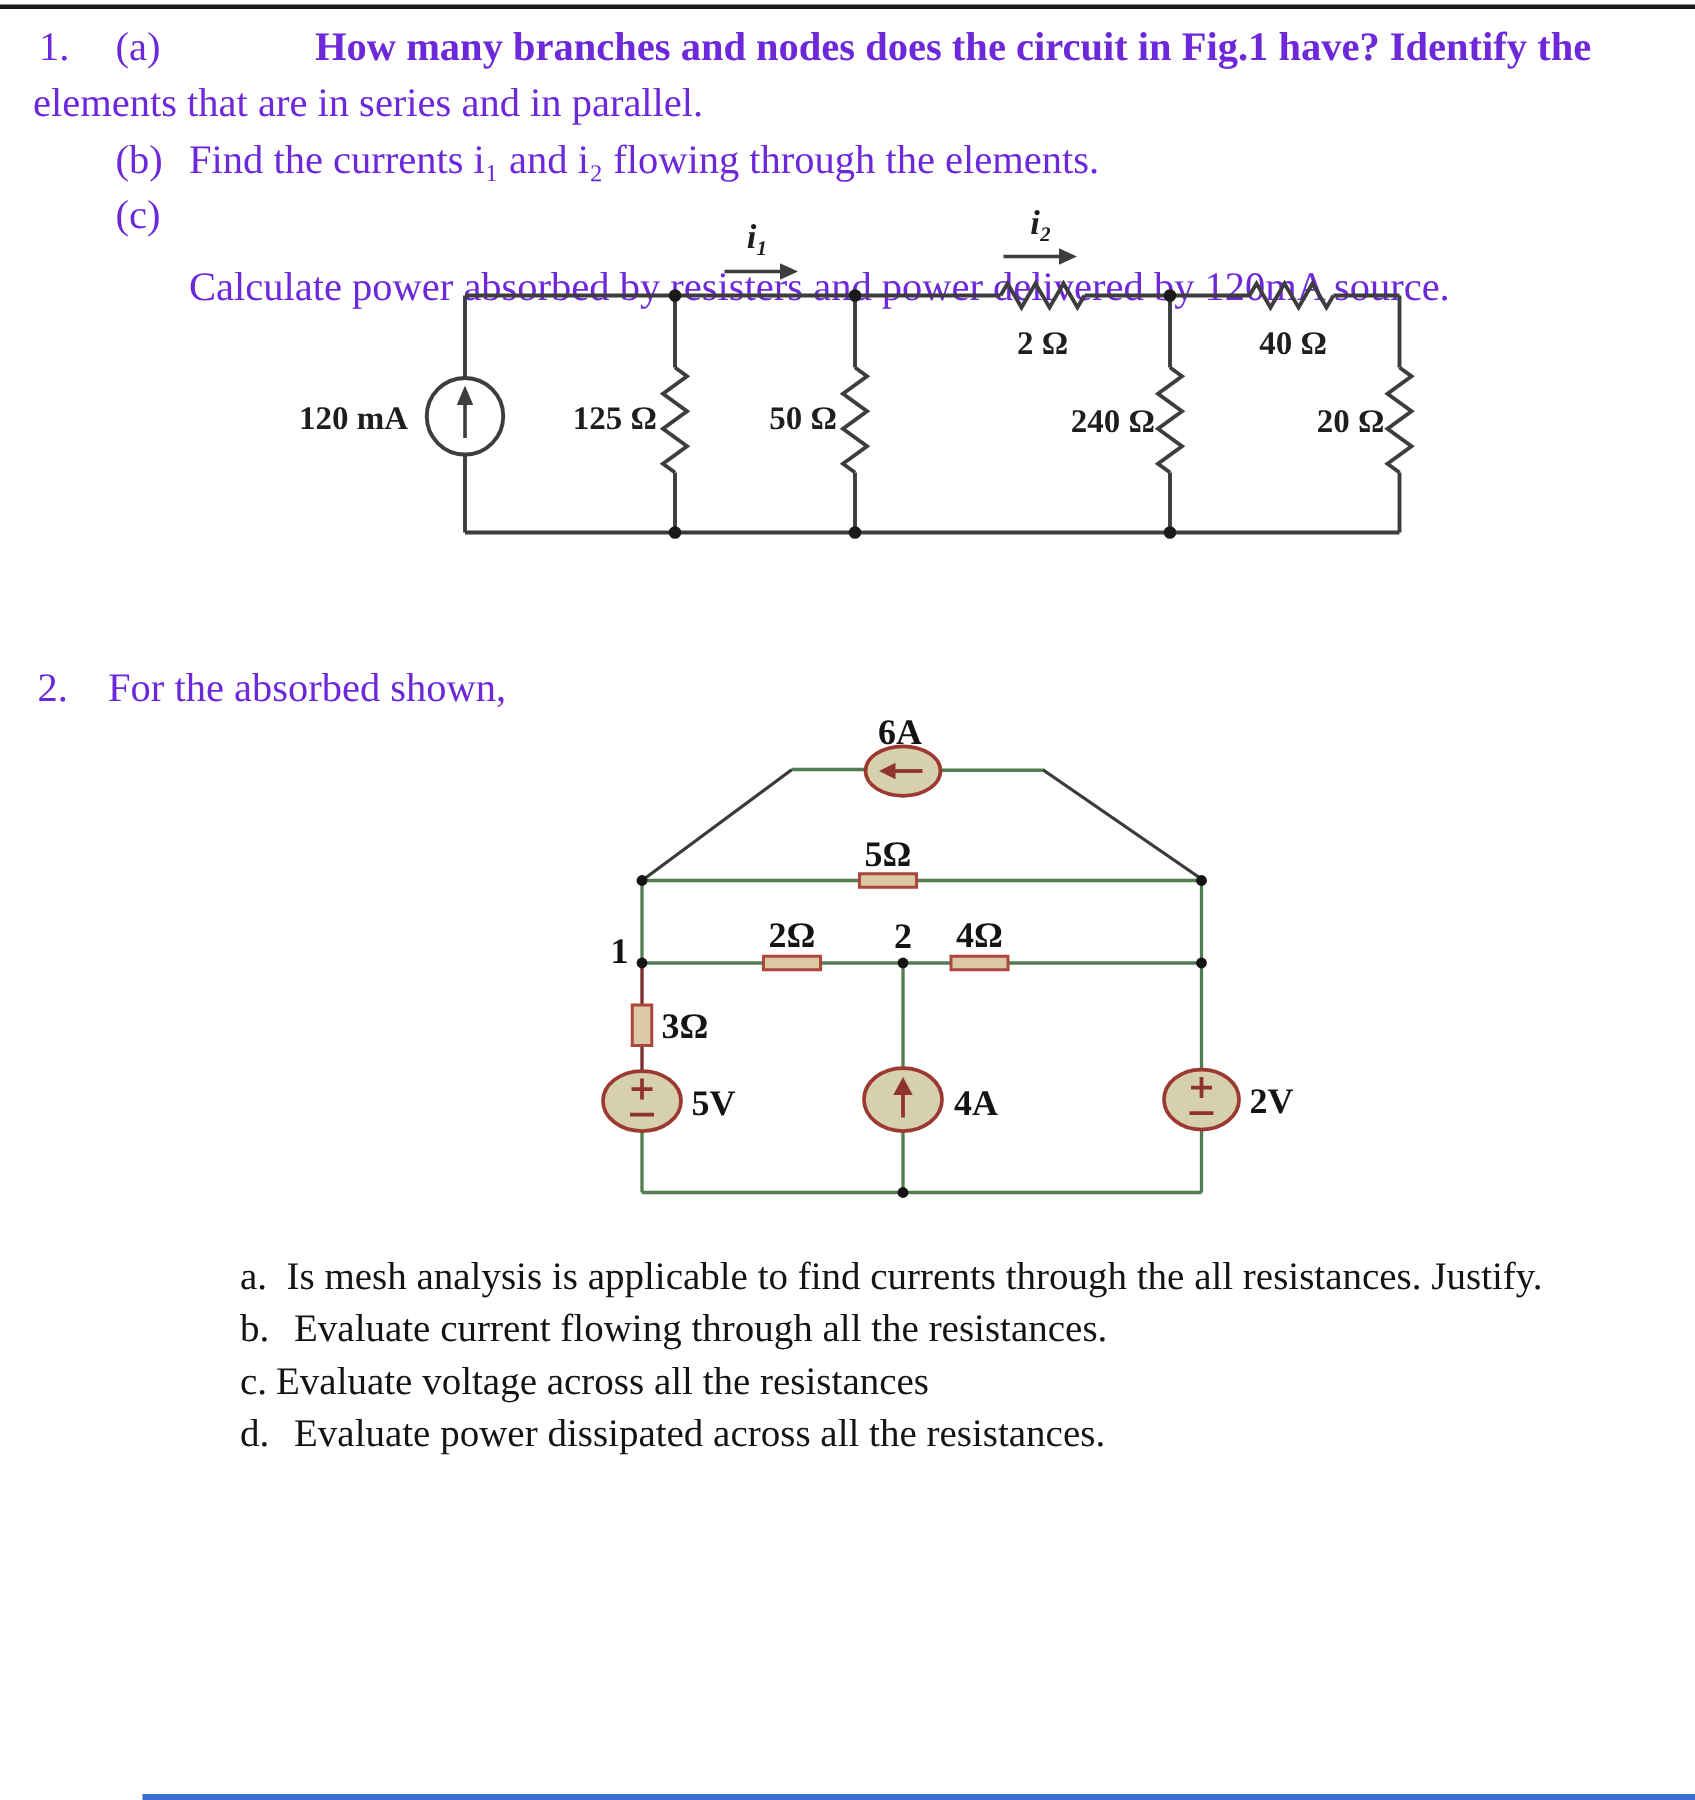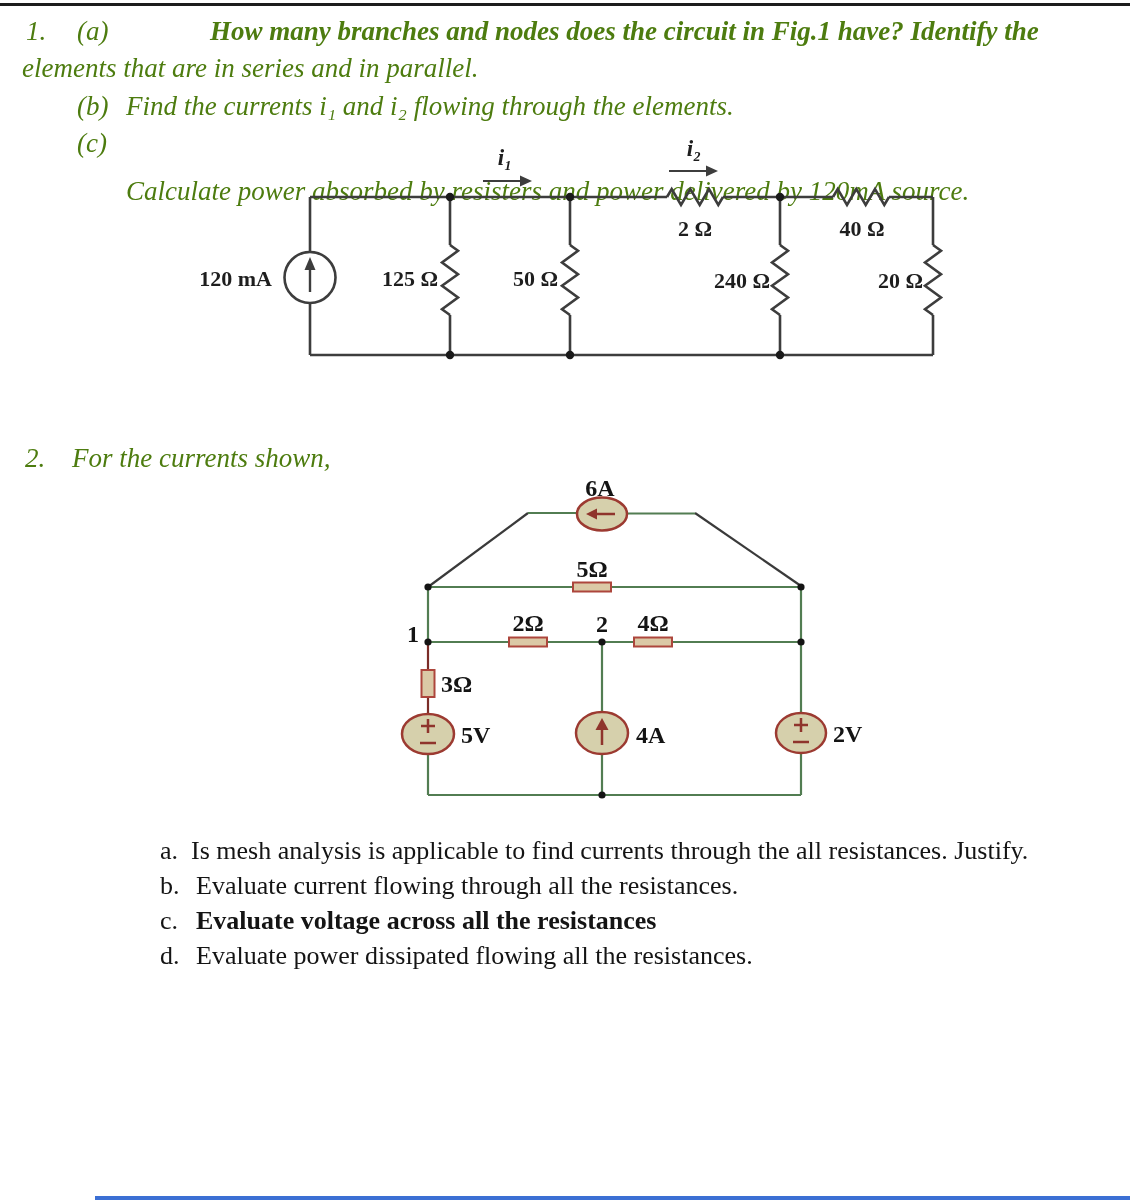--- a/index.html
+++ b/index.html
@@ -1,18 +1,18 @@
 <!DOCTYPE html>
 <html><head>
 <meta charset="utf-8">
 <style>
   html,body{margin:0;padding:0;background:#ffffff;}
   #page{position:relative;width:1130px;height:1200px;background:#ffffff;overflow:hidden;
         font-family:"Liberation Serif","DejaVu Serif",serif;color:#111;}
-  .tline{position:absolute;white-space:nowrap;font-size:27px;line-height:34px;color:#4d7c0f;font-style:italic;}
+  .tline{position:absolute;white-space:nowrap;font-size:27px;line-height:34px;color:#6d28d9;}
   .item-line{position:absolute;white-space:nowrap;font-size:26px;color:#141414;}
   .abs{position:absolute;}
   #topline{position:absolute;left:0;top:3px;width:1130px;height:3px;background:#1c1c1c;}
   #footline{position:absolute;left:95px;bottom:0;width:1035px;height:4px;background:#3b6fd4;}
   svg text{font-family:"Liberation Serif","DejaVu Serif",serif;}
   .clabel1{font-size:22px;font-weight:bold;fill:#1e1e1e;}
   .clabel2{font-size:24px;font-weight:bold;fill:#141414;}
   .ivar{font-size:23px;font-weight:bold;font-style:italic;fill:#1e1e1e;}
 </style>
 </head>
@@ -99,21 +99,21 @@
     <text class="clabel1" x="438" y="286" text-anchor="end">125 Ω</text>
     <text class="clabel1" x="558" y="286" text-anchor="end">50 Ω</text>
     <text class="clabel1" x="695" y="236" text-anchor="middle">2 Ω</text>
     <text class="clabel1" x="862" y="236" text-anchor="middle">40 Ω</text>
     <text class="clabel1" x="770" y="288" text-anchor="end">240 Ω</text>
     <text class="clabel1" x="923" y="288" text-anchor="end">20 Ω</text>
   </svg>
 
   <div class="tline" style="left:0;top:441px;width:1130px;">
     <span class="abs" style="left:25px;">2.</span>
-    <span class="abs" style="left:72px;">For the currents shown,</span>
+    <span class="abs" style="left:72px;">For the absorbed shown,</span>
   </div>
 
   <svg class="abs" style="left:380px;top:470px;" width="530" height="345" viewBox="380 470 530 345">
 
     <g stroke="#3a3a3a" stroke-width="2.2" fill="none">
       <path d="M528,513 L428,587"></path>
         <path d="M695,513 L801,586"></path>
     </g>
 
     <g stroke="#527d52" stroke-width="2.2" fill="none">
@@ -194,21 +194,21 @@
   <div class="item-line" style="left:0;top:836px;width:1130px;">
     <span class="abs" style="left:160px;">a.</span>
     <span class="abs" style="left:191px;">Is mesh analysis is applicable to find currents through the all resistances. Justify.</span>
   </div>
   <div class="item-line" style="left:0;top:871px;width:1130px;">
     <span class="abs" style="left:160px;">b.</span>
     <span class="abs" style="left:196px;">Evaluate current flowing through all the resistances.</span>
   </div>
   <div class="item-line" style="left:0;top:906px;width:1130px;">
     <span class="abs" style="left:160px;">c.</span>
-    <span class="abs" style="left:196px;font-weight:bold;">Evaluate voltage across all the resistances</span>
+    <span class="abs" style="left:184px;">Evaluate voltage across all the resistances</span>
   </div>
   <div class="item-line" style="left:0;top:941px;width:1130px;">
     <span class="abs" style="left:160px;">d.</span>
-    <span class="abs" style="left:196px;">Evaluate power dissipated flowing all the resistances.</span>
+    <span class="abs" style="left:196px;">Evaluate power dissipated across all the resistances.</span>
   </div>
 
   <div id="footline"></div>
 </div>
 
 </body></html>

